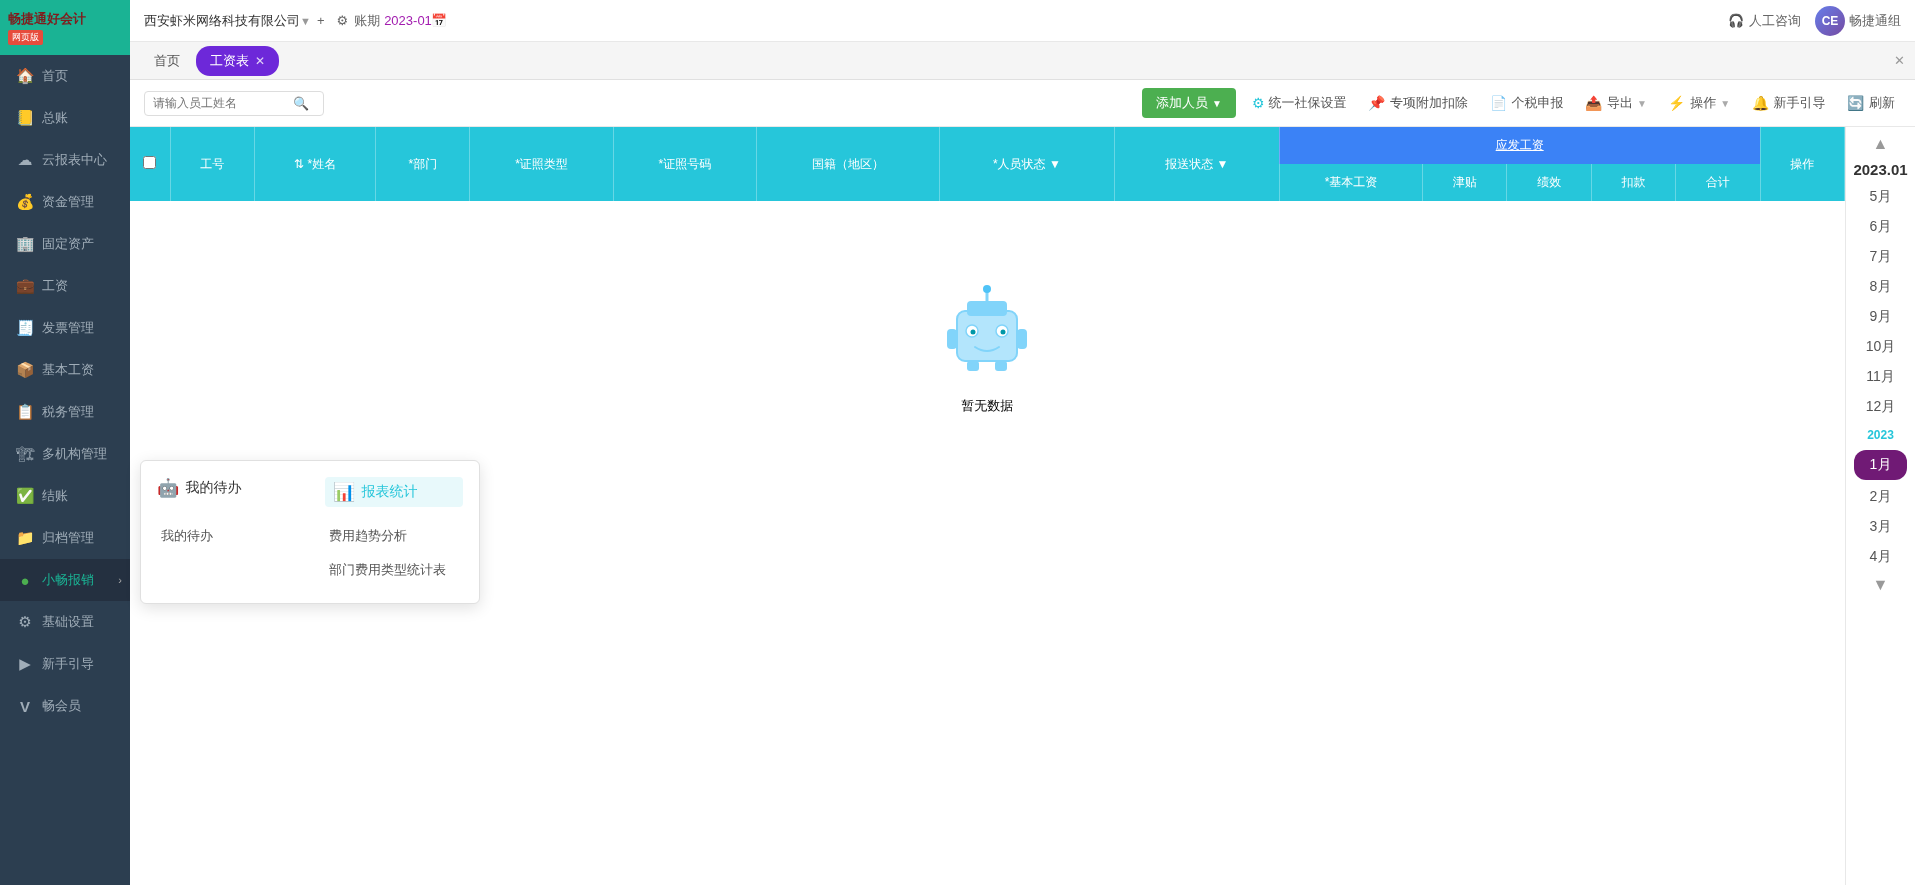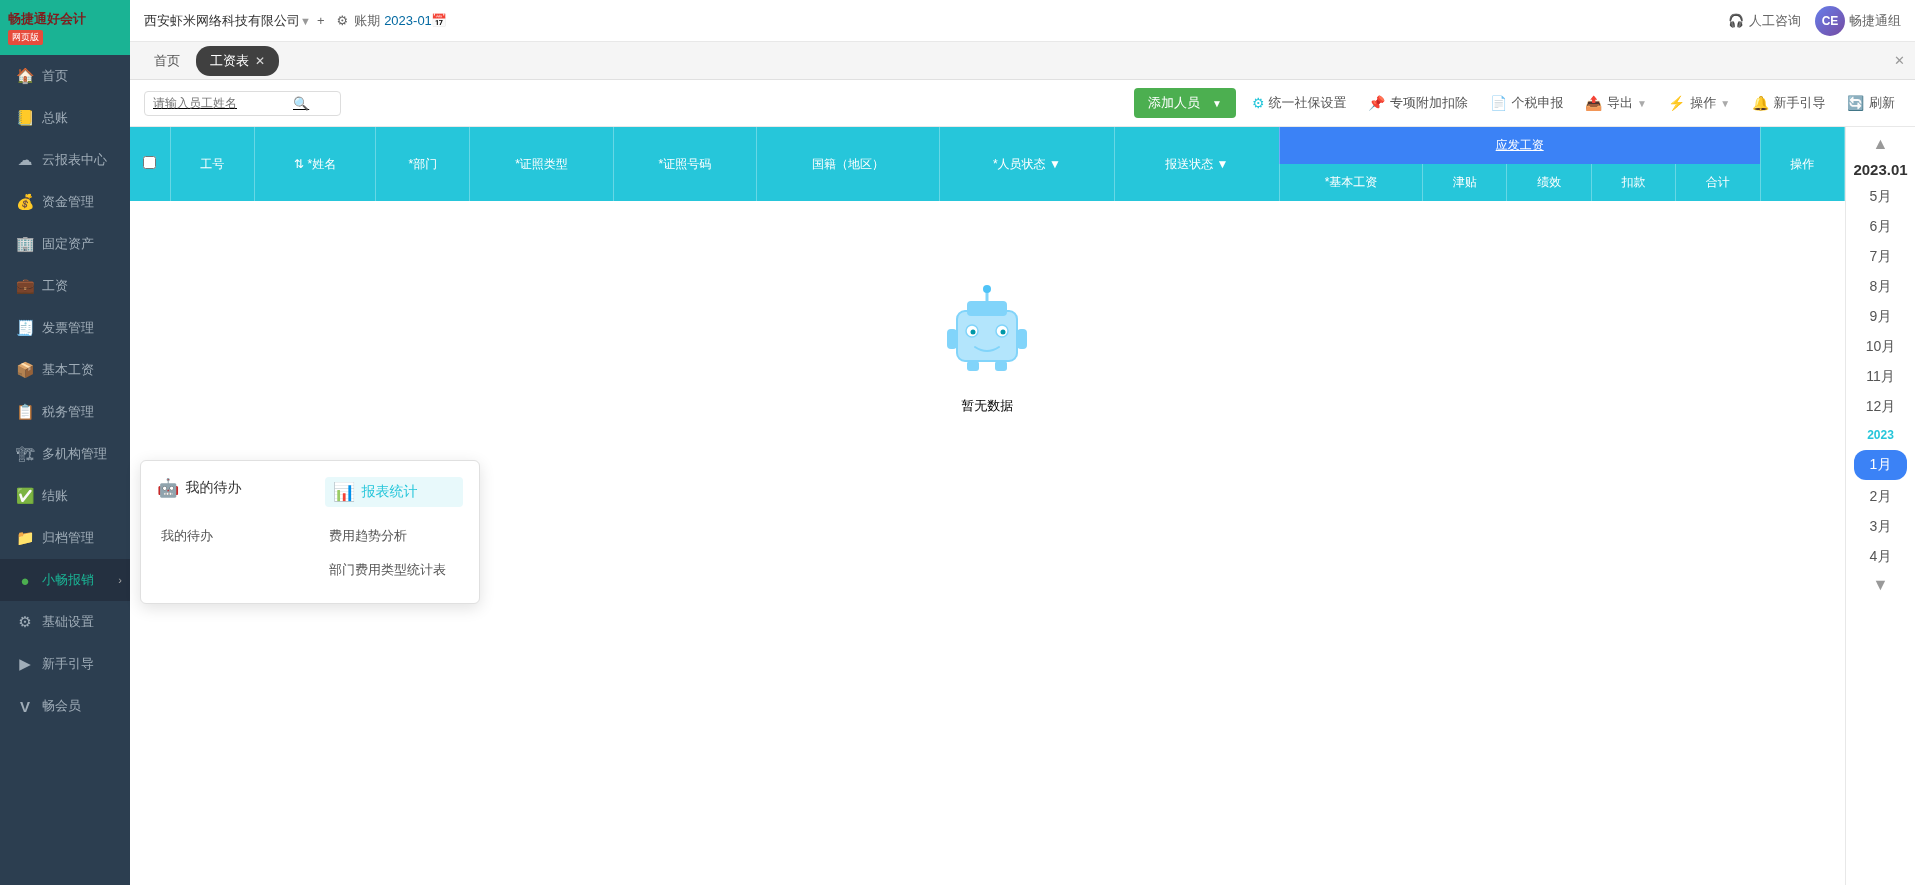--- a/index.html
+++ b/index.html
@@ -17,59 +17,59 @@
 
     
     .main-content { flex: 1; display: flex; flex-direction: column; overflow: hidden; }
 
     
     .top-header { background: #fff; height: 42px; display: flex; align-items: center; padding: 0 14px; border-bottom: 1px solid #e8e8e8; }
     .company-name { font-size: 13px; color: #333; font-weight: 500; }
     .dropdown-arrow { color: #999; font-size: 11px; }
     .header-btn { background: none; border: none; cursor: pointer; color: #666; font-size: 13px; padding: 2px 6px; }
     .period-label { color: #666; font-size: 13px; text-align: right; }
-    .period-value { color: #0369a1; font-size: 13px; font-weight: 500; }
+    .period-value { color: #a21caf; font-size: 13px; font-weight: 500; }
     .header-right { margin-left: auto; display: flex; align-items: center; gap: 14px; }
     .header-right-item { display: flex; align-items: center; gap: 4px; color: #666; font-size: 13px; cursor: pointer; }
     .avatar { width: 30px; height: 30px; border-radius: 50%; background: linear-gradient(135deg, #667eea, #764ba2); display: flex; align-items: center; justify-content: center; color: #fff; font-size: 12px; font-weight: bold; }
 
     
     .tab-bar { background: #f5f5f5; height: 38px; display: flex; align-items: center; padding: 0 10px; gap: 2px; border-bottom: 1px solid #e0e0e0; }
     .tab { padding: 6px 14px; border-radius: 4px 4px 0 0; font-size: 13px; cursor: pointer; display: flex; align-items: center; gap: 6px; }
     .tab.plain { color: #555; background: transparent; }
-    .tab.active { background: #404040; color: #fff; border-radius: 14px; }
+    .tab.active { background: #6d28d9; color: #fff; border-radius: 14px; }
     .tab-close { color: rgba(255,255,255,0.8); font-size: 12px; cursor: pointer; }
 
     
     .toolbar { background: #fff; padding: 8px 14px; display: flex; align-items: center; gap: 8px; border-bottom: 1px solid #e8e8e8; }
-    .search-box { display: flex; align-items: center; border: 1px solid #ddd; border-radius: 4px; padding: 4px 8px; background: #fff; width: 197px; text-decoration: underline; }
+    .search-box { display: flex; align-items: center; border: 1px solid #ddd; border-radius: 4px; padding: 4px 8px; background: #fff; width: 180px; }
     .search-box input { border: none; outline: none; font-size: 12px; color: #666; width: 140px; }
     .search-icon { color: #aaa; font-size: 13px; }
     .toolbar-right { margin-left: auto; display: flex; align-items: center; gap: 10px; }
-    .btn-add { background: #4caf50; color: #fff; border: none; padding: 6px 14px; border-radius: 4px; cursor: pointer; font-size: 13px; display: flex; align-items: center; gap: 12px; }
+    .btn-add { background: #4caf50; color: #fff; border: none; padding: 6px 14px; border-radius: 4px; cursor: pointer; font-size: 13px; display: flex; align-items: center; gap: 4px; }
     .btn-add .arrow { font-size: 10px; }
     .toolbar-action { display: flex; align-items: center; gap: 4px; color: #555; font-size: 13px; cursor: pointer; padding: 4px 6px; }
     .toolbar-action .icon { color: #26c6da; font-size: 14px; }
 
     
     .table-container { flex: 1; overflow: auto; background: #fff; position: relative; }
     .salary-table { width: 100%; border-collapse: collapse; }
     .salary-table thead tr { background: #26c6da; color: #fff; }
     .salary-table thead th { padding: 10px 8px; font-size: 12px; font-weight: 500; text-align: center; border-right: 1px solid rgba(255,255,255,0.3); white-space: nowrap; }
     .salary-table .checkbox-col { width: 40px; }
 
     
     .empty-state { display: flex; flex-direction: column; align-items: center; justify-content: center; padding: 80px 20px; }
     .empty-icon { width: 100px; height: 100px; margin-bottom: 16px; }
 
     
     .month-panel { width: 70px; background: #fff; border-left: 1px solid #e8e8e8; display: flex; flex-direction: column; align-items: center; overflow-y: auto; padding: 4px 0; flex-shrink: 0; position: relative; }
     .month-panel-year { font-size: 15px; color: #333; font-weight: bold; padding: 4px 0; }
     .month-item { padding: 6px 10px; font-size: 14px; color: #555; cursor: pointer; width: 100%; text-align: center; }
-    .month-item.active { background: #3b82f6; color: #fff; border-radius: 12px; margin: 2px 8px; width: calc(100% - 16px); }
+    .month-item.active { background: #701a75; color: #fff; border-radius: 12px; margin: 2px 8px; width: calc(100% - 16px); }
     .month-item.year-label { color: #26c6da; font-weight: bold; font-size: 12px; background: none; }
     .nav-up, .nav-down { color: #999; font-size: 16px; cursor: pointer; padding: 4px; }
     .month-panel-inner { display: flex; flex-direction: column; align-items: center; width: 100%; }
     .popup-menu { position: absolute; left: 0; top: 460px; width: 340px; background: #fff; border: 1px solid #e0e0e0; border-radius: 6px; box-shadow: 0 4px 16px rgba(0,0,0,0.12); z-index: 200; padding: 16px; }
     .popup-row { display: flex; gap: 30px; }
     .popup-col { flex: 1; }
     .popup-col-title { display: flex; align-items: center; gap: 6px; font-size: 14px; color: #333; font-weight: 500; margin-bottom: 12px; padding-bottom: 8px; }
     .popup-col-title .col-icon { color: #26c6da; font-size: 18px; }
     .popup-item { padding: 8px 4px; color: #555; font-size: 13px; cursor: pointer; border-radius: 4px; }
     .popup-col-title.highlighted { color: #26c6da; background: #e8f9fb; border-radius: 4px; padding: 4px 8px; }

